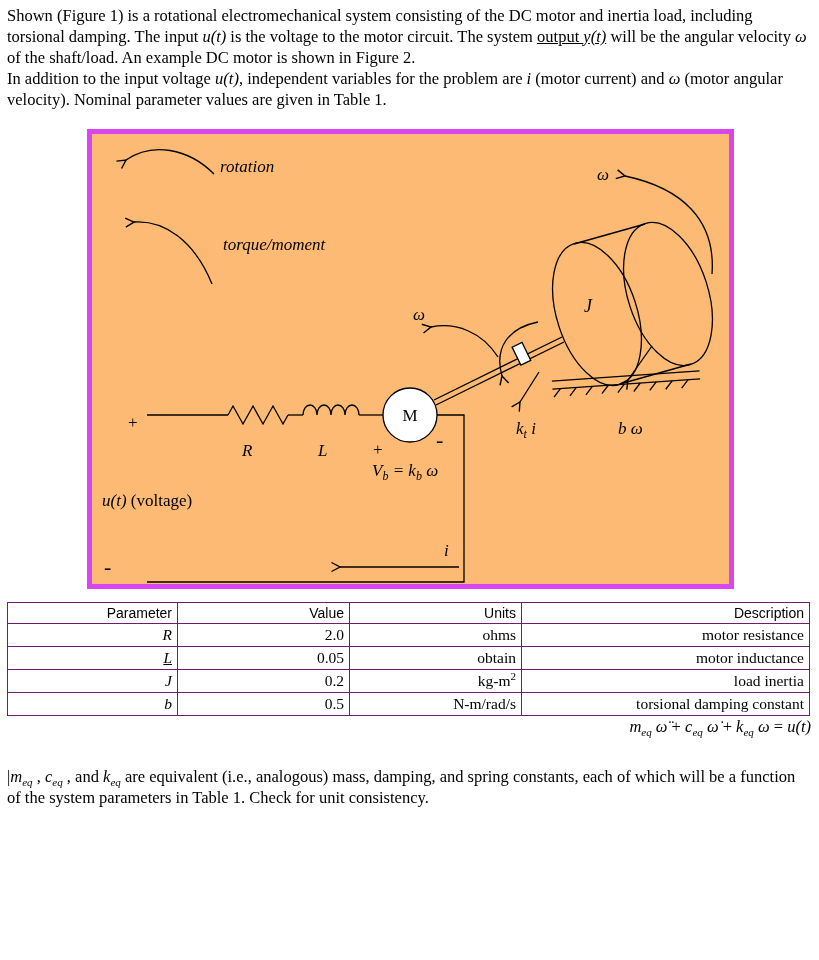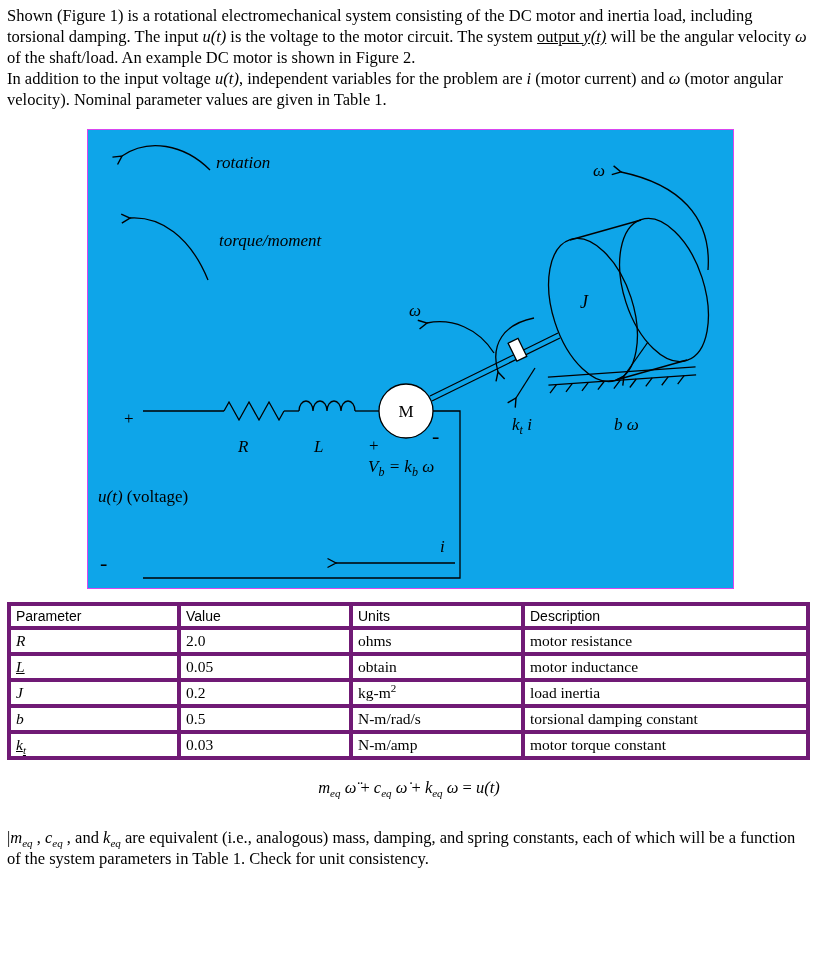--- a/index.html
+++ b/index.html
@@ -8,52 +8,51 @@
     font-family:"Liberation Serif", serif;
     color:#000;
     padding:5px 8px 0 7px;
     overflow:hidden;
   }
   .body-text { font-size:16.5px; line-height:21px; }
   .p1 { }
   .p2 { margin-bottom:12px; }
   .figure-box {
     width:647px; height:460px;
-    border:1px solid #d946ef;
+    border:5px solid #d946ef;
     margin:19px 0 0 80px;
-    background:#0ea5e9;
+    background:#fdba74;
   }
   table.params {
     border-collapse:collapse;
     width:803px;
     margin-top:13px;
     table-layout:fixed;
     font-size:15.5px;
   }
   table.params th, table.params td {
-    border:4px solid #701a75;
+    border:1px solid #701a75;
     padding:0 5px;
     line-height:22px;
-    text-align:left;
+    text-align:right;
     vertical-align:middle;
     overflow:hidden;
     white-space:nowrap;
   }
   table.params th {
     font-family:"Liberation Sans", sans-serif;
     font-weight:normal;
     font-size:14px;
     line-height:20px;
   }
   col.c1 { width:170px; } col.c2 { width:172px; } col.c3 { width:172px; }
   sub, sup { line-height:0; font-size:11px; }
   .task-p { margin-top:24px; }
   .equation {
-    margin-top:17px;
-    text-align:center;
+    text-align:right;
     font-size:16.5px;
     line-height:22px;
   }
   .closing-p { margin-top:28px; }
   svg text { user-select:none; }
 </style>
 </head>
 <body>
 
 <div class="page">
@@ -159,26 +158,20 @@
         <td><span>0.2</span></td>
         <td><span>kg-m</span><sup>2</sup></td>
         <td><span>load inertia</span></td>
       </tr>
       <tr>
         <td><span style="font-style: italic;">b</span></td>
         <td><span>0.5</span></td>
         <td><span>N-m/rad/s</span></td>
         <td><span>torsional damping constant</span></td>
       </tr>
-      <tr>
-        <td><span style="font-style: italic; text-decoration: underline;">k</span><sub style="font-style: italic; text-decoration: underline;">t</sub></td>
-        <td><span>0.03</span></td>
-        <td><span>N-m/amp</span></td>
-        <td><span>motor torque constant</span></td>
-      </tr>
     </tbody>
   </table>
 
 
   <div class="equation"><span style="font-style: italic;">m</span><sub style="font-style: italic;">eq</sub><span> </span><span style="font-style: italic;">ω̈</span><span> + </span><span style="font-style: italic;">c</span><sub style="font-style: italic;">eq</sub><span> </span><span style="font-style: italic;">ω̇</span><span> + </span><span style="font-style: italic;">k</span><sub style="font-style: italic;">eq</sub><span> </span><span style="font-style: italic;">ω</span><span> = </span><span style="font-style: italic;">u(t)</span></div>
 
   <p class="body-text closing-p"><span>|</span><span style="font-style: italic;">m</span><sub style="font-style: italic;">eq</sub><span> , </span><span style="font-style: italic;">c</span><sub style="font-style: italic;">eq</sub><span> , and  </span><span style="font-style: italic;">k</span><sub style="font-style: italic;">eq</sub><span>  are equivalent (i.e.,  analogous) mass, damping, and spring constants, each of which will be a function of the system parameters in Table 1. Check for unit consistency.</span></p>
 
 </div>
 

